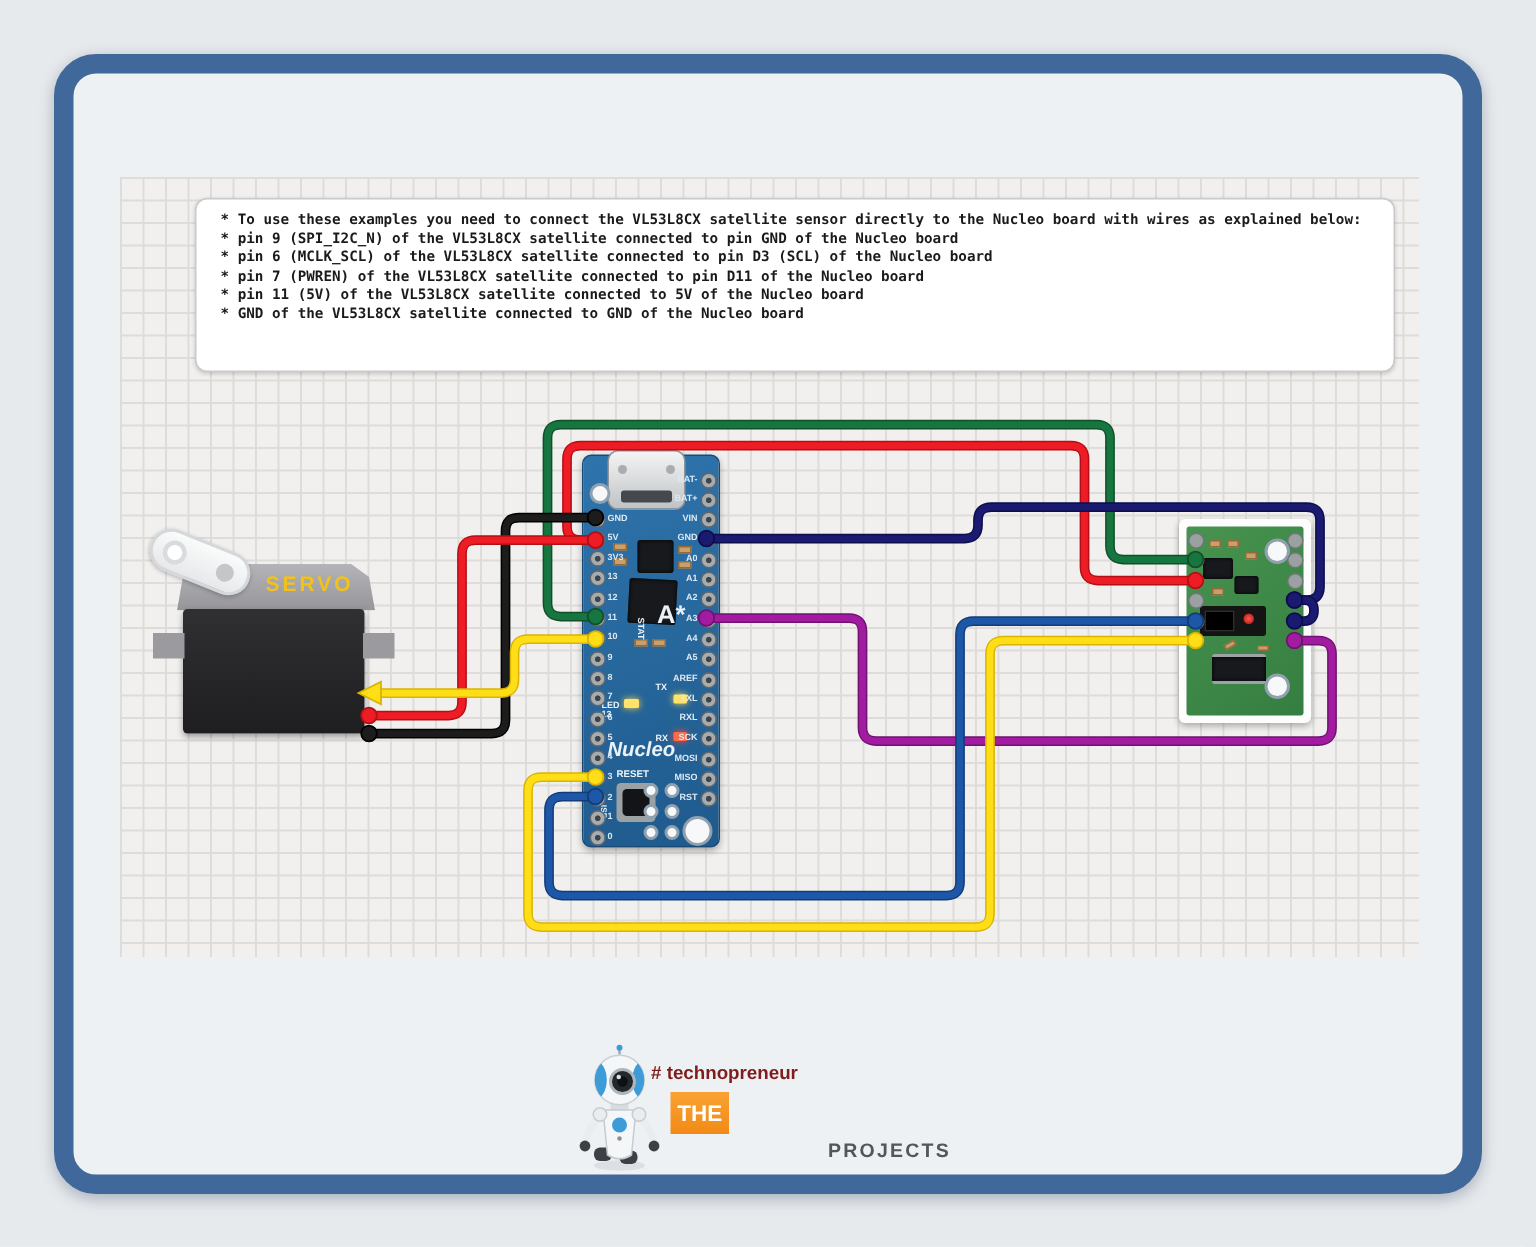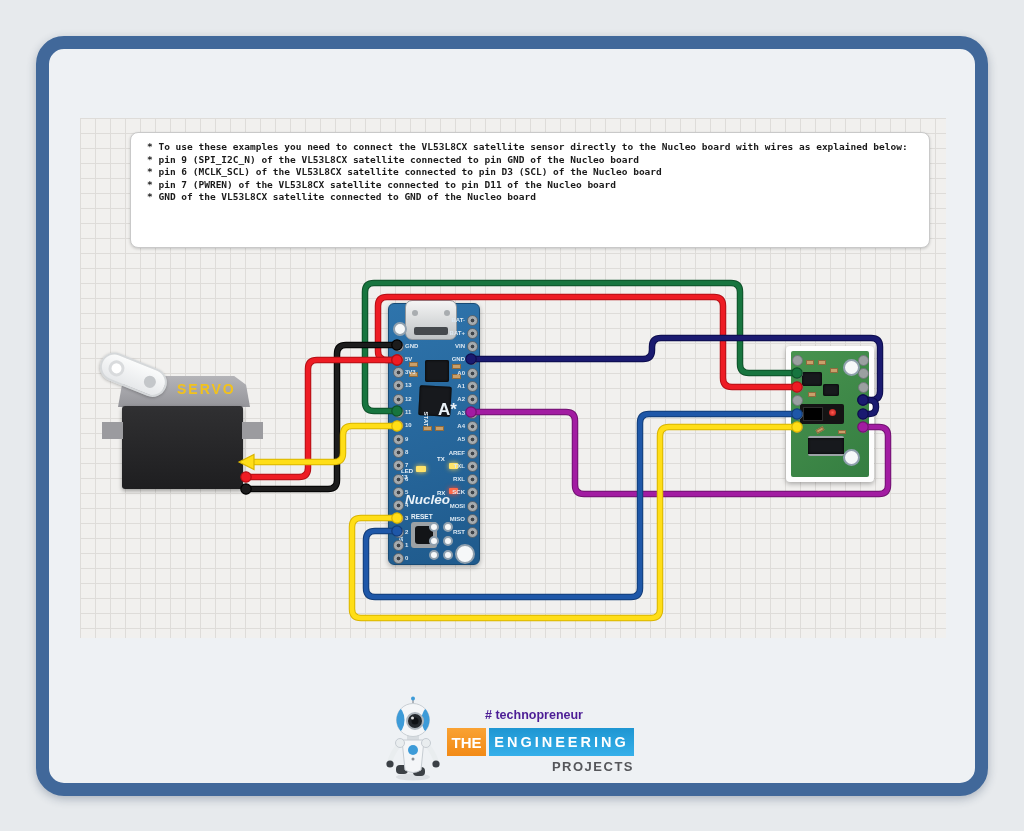--- a/index.html
+++ b/index.html
@@ -72,22 +72,22 @@
           background:#9BA0A1; border:1px solid #70767A; }
   .tof { position:absolute; left:14px; top:58px; width:44px; height:20px; background:#141414; border-radius:2px; }
   .tof-window { position:absolute; left:17px; top:61px; width:20px; height:14px; background:#000; border:1px solid #2E2E2E; }
   .tof-dot { position:absolute; left:43px; top:63px; width:7px; height:7px; border-radius:50%;
              background:radial-gradient(#FF5A4F,#A81010); }
 
   #wires { position:absolute; left:0; top:0; z-index:60; pointer-events:none; }
 
   
   .logo { position:absolute; left:380px; top:694px; width:260px; height:90px; z-index:5; }
-  .hashtag { position:absolute; left:54px; top:14px; width:200px; text-align:center;
-             font:700 12.5px "Liberation Sans",sans-serif; color:#4c1d95; }
+  .hashtag { position:absolute; left:54px; top:14px; width:200px; text-align:left;
+             font:700 12.5px "Liberation Sans",sans-serif; color:#7f1d1d; }
   .the-box { position:absolute; left:67px; top:34px; width:39px; height:28px;
              background:linear-gradient(#F9A233,#F28A16); color:#FFF; display:flex;
              align-items:center; justify-content:center; font:700 15px "Liberation Sans",sans-serif; }
   .eng-box { position:absolute; left:109px; top:34px; width:145px; height:28px;
              background:linear-gradient(#1E96D2,#36B0EA); color:#FFF; display:flex;
              align-items:center; justify-content:center; font:700 14.5px "Liberation Sans",sans-serif;
              letter-spacing:3px; }
   .projects { position:absolute; left:54px; top:65px; width:200px; text-align:right;
               font:700 13px "Liberation Sans",sans-serif; color:#55565A; letter-spacing:1.5px; }
   .robot { position:absolute; left:3px; top:2px; }
@@ -97,20 +97,21 @@
 
 <div class="stage">
   <div class="frame"></div>
   <div class="grid"></div>
 
   <div class="note" id="note">
       <div class="note-line">* To use these examples you need to connect the VL53L8CX satellite sensor directly to the Nucleo board with wires as explained below:</div>
       <div class="note-line">* pin 9 (SPI_I2C_N) of the VL53L8CX satellite connected to pin GND of the Nucleo board</div>
       <div class="note-line">* pin 6 (MCLK_SCL) of the VL53L8CX satellite connected to pin D3 (SCL) of the Nucleo board</div>
       <div class="note-line">* pin 7 (PWREN) of the VL53L8CX satellite connected to pin D11 of the Nucleo board</div>
+      <div class="note-line">* pin 11 (5V) of the VL53L8CX satellite connected to 5V of the Nucleo board</div>
       <div class="note-line">* GND of the VL53L8CX satellite connected to GND of the Nucleo board</div>
     </div>
 
   <div class="servo">
     <div class="servo-cap"></div>
     <div class="servo-horn">
       <div class="horn-hole"></div>
       <div class="horn-dot"></div>
     </div>
     <div class="servo-label">SERVO</div>
@@ -321,16 +322,15 @@
       <g clip-path="url(#hc)">
         <ellipse cx="13.5" cy="24" rx="8" ry="13" fill="#3D9BD8"></ellipse>
         <ellipse cx="46.5" cy="24" rx="8" ry="13" fill="#3D9BD8"></ellipse>
       </g>
       <circle cx="32" cy="25" r="8" fill="#23282D" stroke="#AEB6BD" stroke-width="2"></circle>
       <circle cx="32" cy="25" r="3.5" fill="#0E1114"></circle>
       <circle cx="29.5" cy="22" r="1.5" fill="#FFFFFF" opacity="0.85"></circle>
     </svg>
     <div class="hashtag"># technopreneur</div>
     <div class="the-box">THE</div>
-    <div class="eng-box">ENGINEERING</div>
     <div class="projects">PROJECTS</div>
   </div>
 </div>
 
 </body></html>

